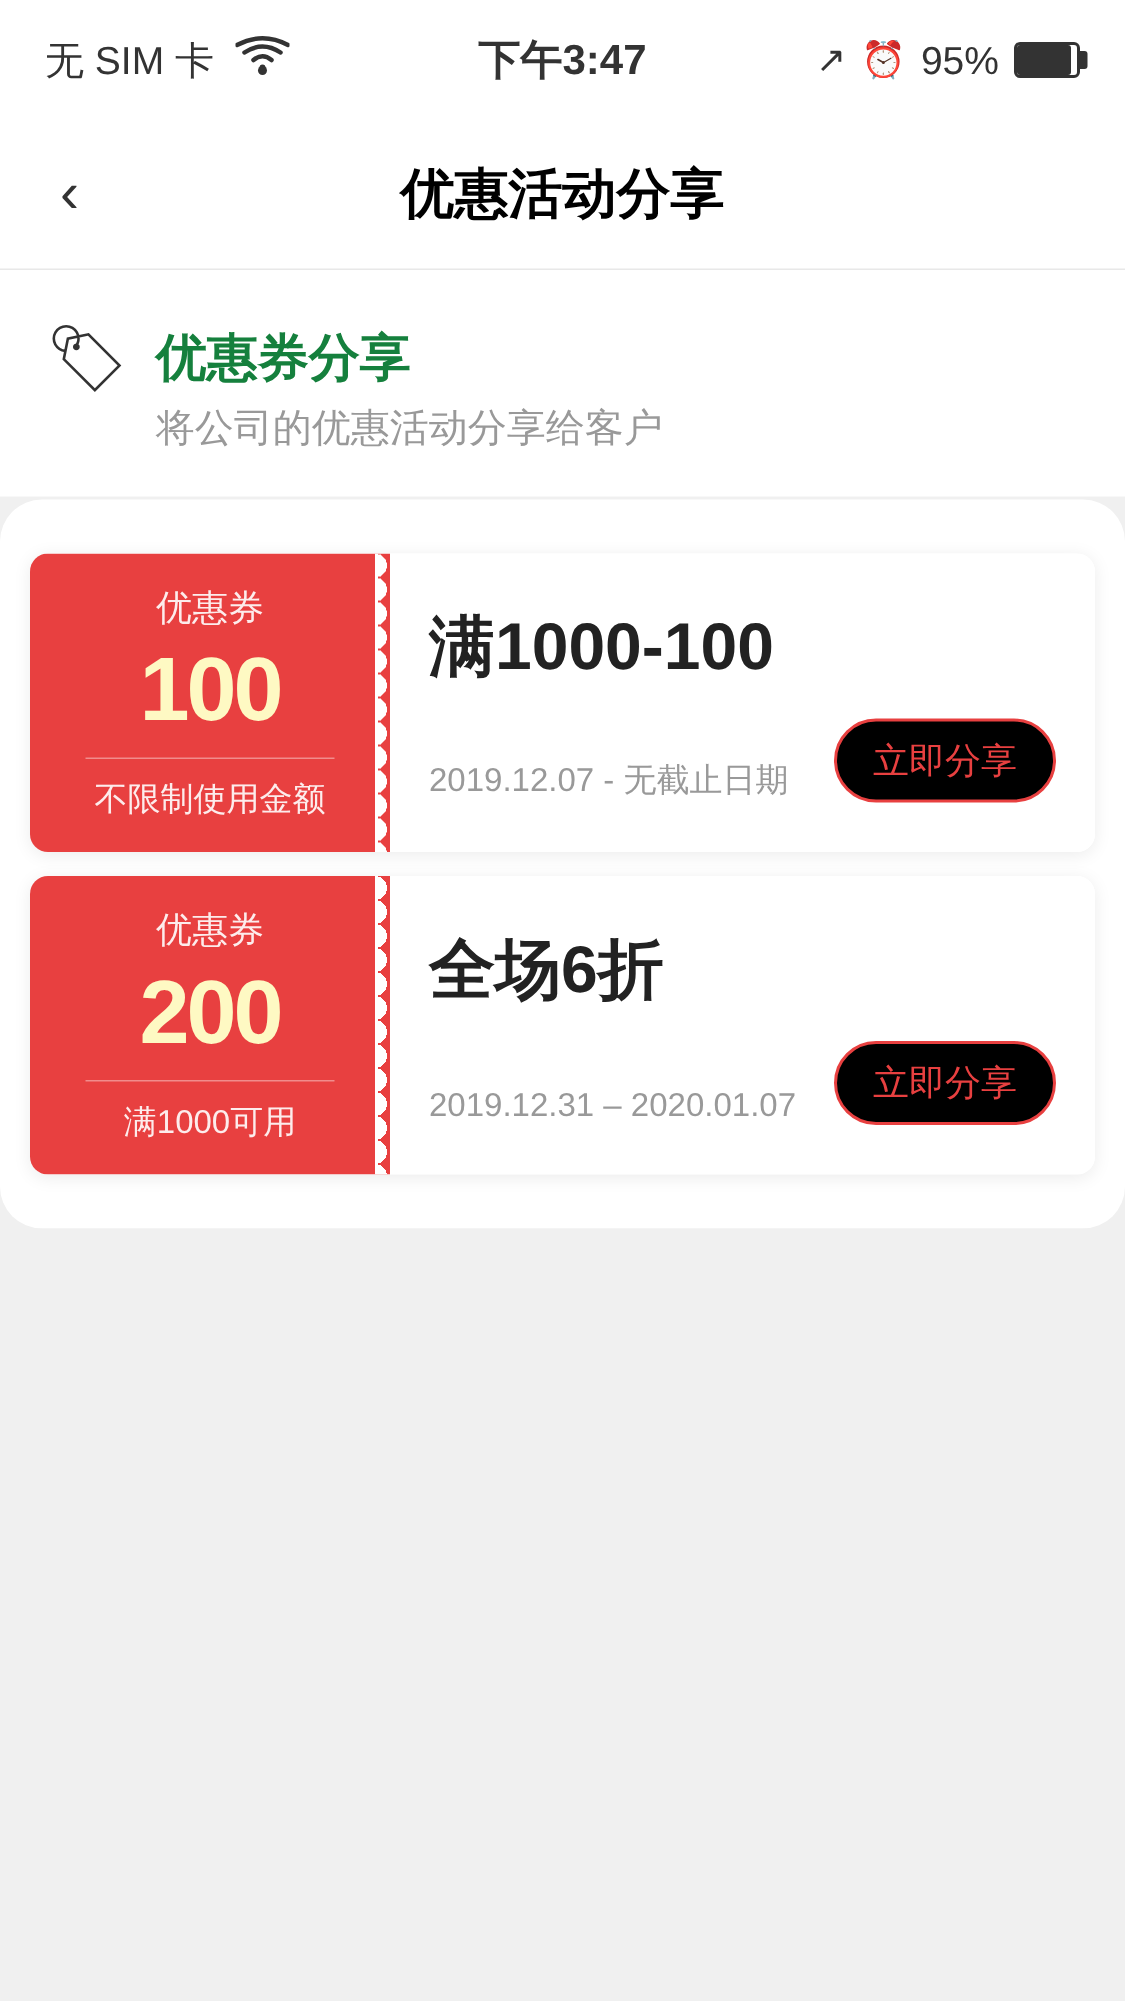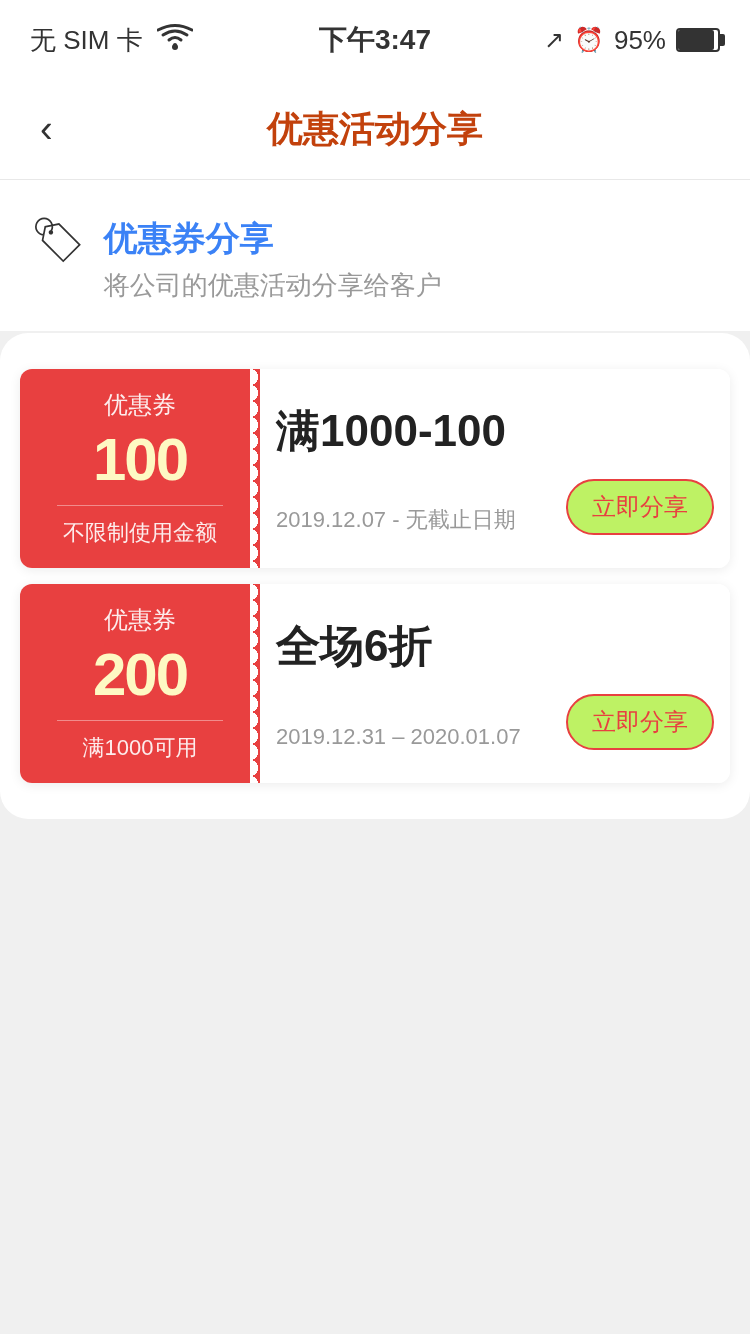--- a/index.html
+++ b/index.html
@@ -59,21 +59,21 @@
       position: absolute;
       left: 30px;
       font-size: 38px;
       color: #333;
       cursor: pointer;
       padding: 10px;
     }
     .nav-title {
       font-size: 36px;
       font-weight: 600;
-      color: #c2410c;
+      color: #000000;
     }
 
     
     .section-header {
       background: #fff;
       padding: 36px 30px 28px 30px;
       margin-bottom: 2px;
       display: flex;
       align-items: flex-start;
       gap: 18px;
@@ -84,21 +84,21 @@
       margin-top: 2px;
     }
     .section-text-block {
       display: flex;
       flex-direction: column;
       gap: 6px;
     }
     .section-title {
       font-size: 34px;
       font-weight: 600;
-      color: #3b82f6;
+      color: #15803d;
     }
     .section-subtitle {
       font-size: 26px;
       color: #999;
     }
 
     
     .coupon-list {
       background: #fff;
       padding: 20px 0;
@@ -175,21 +175,21 @@
     }
     .coupon-condition {
       color: rgba(255,255,255,0.9);
       font-size: 22px;
       text-align: center;
     }
 
     
     .coupon-right {
       flex: 1;
-      padding: 24px 16px;
+      padding: 24px 26px;
       display: flex;
       flex-direction: column;
       justify-content: center;
       gap: 18px;
       background: #fff;
     }
     .coupon-name {
       font-size: 44px;
       font-weight: 700;
       color: #222;
@@ -204,21 +204,21 @@
       font-size: 22px;
       color: #999;
       flex: 1;
     }
     .share-btn {
       border: 2px solid #e84040;
       border-radius: 36px;
       padding: 10px 24px;
       color: #e84040;
       font-size: 24px;
-      background: #bef264;
+      background: #000000;
       cursor: pointer;
       white-space: nowrap;
     }
 
     
     .bg-fill {
       background: #f0f0f0;
       flex: 1;
       min-height: 400px;
     }

